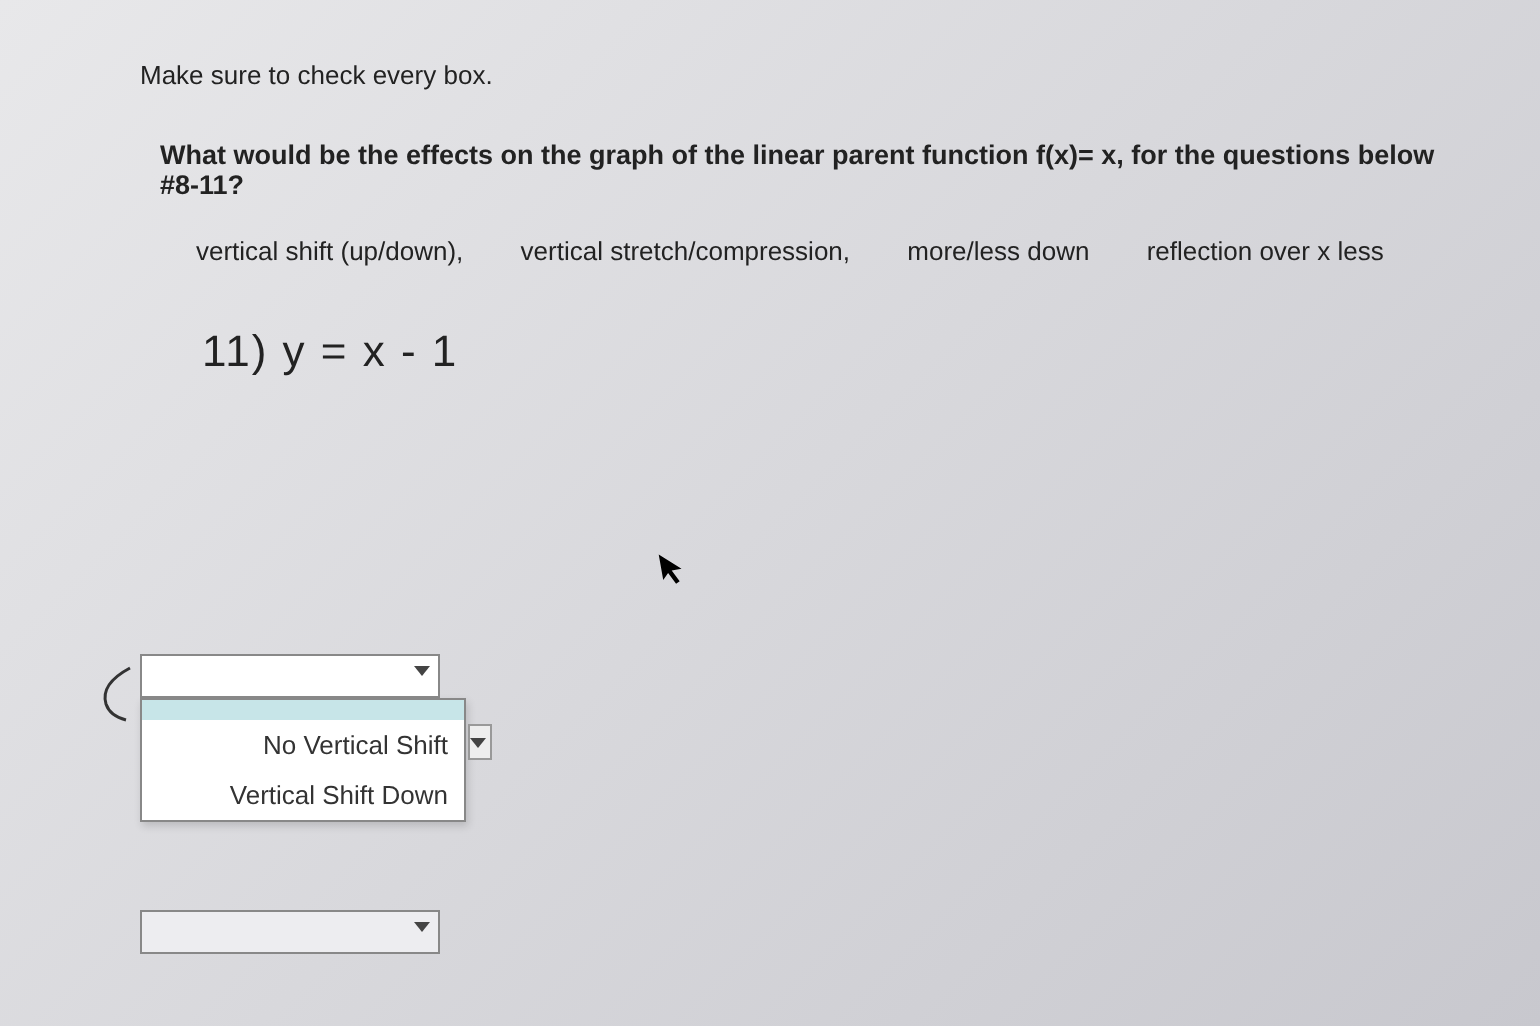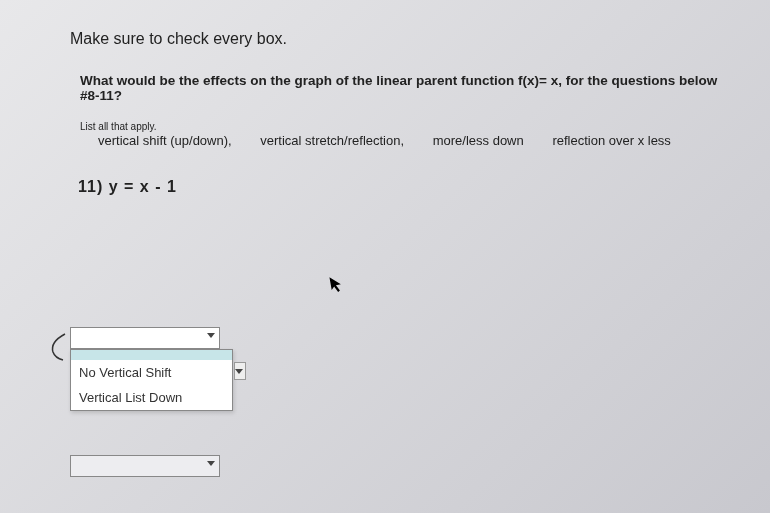--- a/index.html
+++ b/index.html
@@ -11,21 +11,21 @@
       width: 770px;
       height: 513px;
       background: linear-gradient(135deg, #e8e8ea 0%, #d8d8dc 50%, #c8c8ce 100%);
       font-family: Arial, sans-serif;
       color: #222;
       padding: 30px 50px;
       position: relative;
       overflow: hidden;
     }
     .instruction {
-      font-size: 16px;
+      font-size: 13px;
       margin-bottom: 25px;
       margin-left: 20px;
     }
     .question-block {
       margin-left: 30px;
       margin-bottom: 8px;
     }
     .question-text {
       font-size: 13.5px;
       font-weight: bold;
@@ -36,24 +36,24 @@
       margin-bottom: 1px;
     }
     .options-row {
       font-size: 13px;
       margin-left: 18px;
     }
     .opt {
       margin-right: 25px;
     }
     .problem-number {
-      font-size: 16px;
-      font-weight: bold;
+      font-size: 22px;
+      font-weight: normal;
       margin-top: 30px;
-      margin-left: 28px;
+      margin-left: 51px;
       letter-spacing: 1px;
     }
     .cursor {
       position: absolute;
       left: 330px;
       top: 275px;
       font-size: 15px;
       color: #000;
       transform: rotate(-10deg);
     }
@@ -85,20 +85,21 @@
       border: 1px solid #888;
       background: #fff;
       margin-top: 0;
       box-shadow: 1px 2px 4px rgba(0,0,0,0.15);
     }
     .dropdown-item {
       padding: 5px 8px;
       font-size: 13px;
       color: #333;
       cursor: pointer;
+      text-align: right;
     }
     .dropdown-item.highlighted {
       background: #c7e5e8;
     }
     .second-select {
       position: absolute;
       left: 70px;
       top: 455px;
       width: 150px;
       height: 22px;
@@ -123,24 +124,23 @@
       background: #eee;
     }
   </style>
 </head>
 <body>
 
 <div class="instruction">Make sure to check every box.</div>
 
 <div class="question-block">
   <div class="question-text">What would be the effects on the graph of the linear parent function f(x)= x, for the questions below #8-11?</div>
-  <div class="subtext">List all that apply.</div>
   <div class="options-row">
     <span class="opt">vertical shift (up/down),</span>
-    <span class="opt">vertical stretch/reflection,</span>
+    <span class="opt">vertical stretch/compression,</span>
     <span class="opt">more/less down</span>
     <span class="opt">reflection over x less</span>
   </div>
 </div>
 
 <div class="problem-number">11)  y = x - 1</div>
 
 <div class="cursor">
   <svg width="14" height="18" viewBox="0 0 14 18">
     <path d="M1 1 L1 14 L4 11 L7 17 L9 16 L6 10 L11 10 Z" fill="#000"></path>
@@ -155,19 +155,19 @@
   <div class="select-box">
     <span></span>
     <div class="select-arrow"></div>
   </div>
   <div class="dropdown-list">
     <div class="small-select-indicator">
       <div class="select-arrow" style="top:6px;right:2px"></div>
     </div>
     <div class="dropdown-item highlighted"></div>
     <div class="dropdown-item">No Vertical Shift</div>
-    <div class="dropdown-item">Vertical List Down</div>
+    <div class="dropdown-item">Vertical Shift Down</div>
   </div>
 </div>
 
 <div class="second-select">
   <div class="select-arrow"></div>
 </div>
 
 </body></html>

